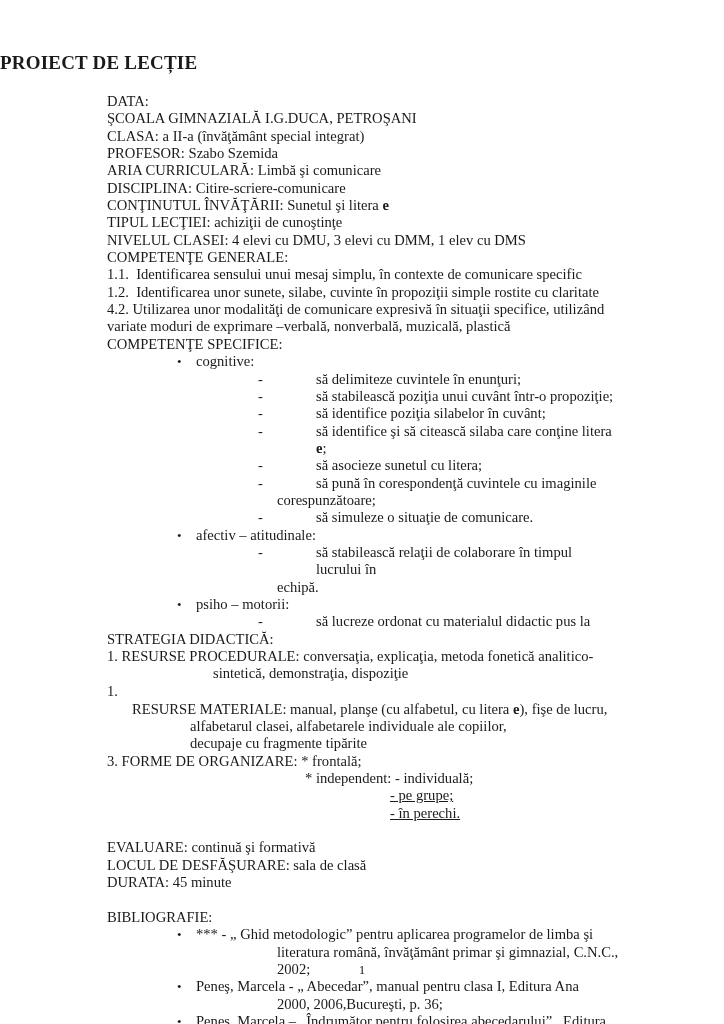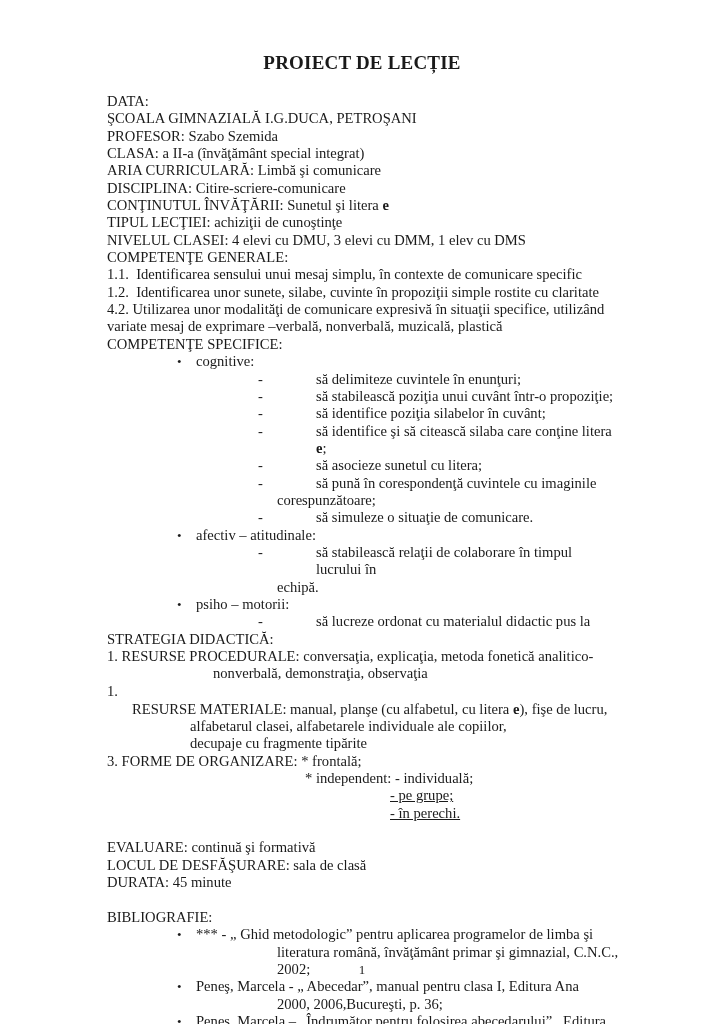--- a/index.html
+++ b/index.html
@@ -21,21 +21,20 @@
     width: 724px;
     height: 1024px;
     box-sizing: border-box;
     padding: 0;
   }
   .doc-title {
     position: absolute;
     left: 0;
     top: 52px;
     width: 724px;
-    text-align: center;
     font-weight: bold;
     font-size: 19px;
     letter-spacing: 0.2px;
   }
   .body-block {
     position: absolute;
     left: 107px;
     top: 93px;
     width: 512px;
   }
@@ -118,33 +117,33 @@
 <body>
 
 <div class="page">
 
   <div class="doc-title">PROIECT DE LECȚIE</div>
 
   <div class="body-block">
 
     <div class="line">DATA:</div>
     <div class="line">ŞCOALA GIMNAZIALĂ I.G.DUCA, PETROŞANI</div>
+    <div class="line">CLASA: a II-a (învăţământ special integrat)</div>
     <div class="line">PROFESOR: Szabo Szemida</div>
-    <div class="line">CLASA: a II-a (învăţământ special integrat)</div>
     <div class="line">ARIA CURRICULARĂ: Limbă şi comunicare</div>
     <div class="line">DISCIPLINA: Citire-scriere-comunicare</div>
     <div class="line"><span>CONŢINUTUL ÎNVĂŢĂRII: Sunetul şi litera </span><b>e</b></div>
     <div class="line">TIPUL LECŢIEI: achiziţii de cunoştinţe</div>
     <div class="line">NIVELUL CLASEI: 4 elevi cu DMU, 3 elevi cu DMM, 1 elev cu DMS</div>
 
     <div class="line">COMPETENŢE GENERALE:</div>
     <div class="line">1.1.  Identificarea sensului unui mesaj simplu, în contexte de comunicare specific</div>
     <div class="line">1.2.  Identificarea unor sunete, silabe, cuvinte în propoziţii simple rostite cu claritate</div>
     <div class="line">4.2. Utilizarea unor modalităţi de comunicare expresivă în situaţii specifice, utilizând</div>
-    <div class="line">variate mesaj de exprimare –verbală, nonverbală, muzicală, plastică</div>
+    <div class="line">variate moduri de exprimare –verbală, nonverbală, muzicală, plastică</div>
 
     <div class="line">COMPETENŢE SPECIFICE:</div>
 
     <div class="line ind-bullet1">
       <span class="mk">•</span>
       <span class="tx">cognitive:</span>
     </div>
     <div class="line ind-dash2">
       <span class="mk">-</span>
       <span class="tx">să delimiteze cuvintele în enunţuri;</span>
@@ -189,21 +188,21 @@
       <span class="mk">•</span>
       <span class="tx">psiho – motorii:</span>
     </div>
     <div class="line ind-dash2">
       <span class="mk">-</span>
       <span class="tx">să lucreze ordonat cu materialul didactic pus la</span>
     </div>
 
     <div class="line">STRATEGIA DIDACTICĂ:</div>
     <div class="line">1. RESURSE PROCEDURALE: conversaţia, explicaţia, metoda fonetică analitico-</div>
-    <div class="line cont-sintetica">nonverbală, demonstraţia, observaţia</div>
+    <div class="line cont-sintetica">sintetică, demonstraţia, dispoziţie</div>
 
     <div class="line num-item">
       <span class="mk">1.</span>
       <span class="tx"><span>RESURSE MATERIALE: manual, planşe (cu alfabetul, cu litera </span><b>e</b><span>), fişe de lucru,</span></span>
     </div>
     <div class="line cont-material">alfabetarul clasei, alfabetarele individuale ale copiilor,</div>
     <div class="line cont-material">decupaje cu fragmente tipărite</div>
 
     <div class="line">3. FORME DE ORGANIZARE: * frontală;</div>
     <div class="line cont-indep">* independent: - individuală;</div>

